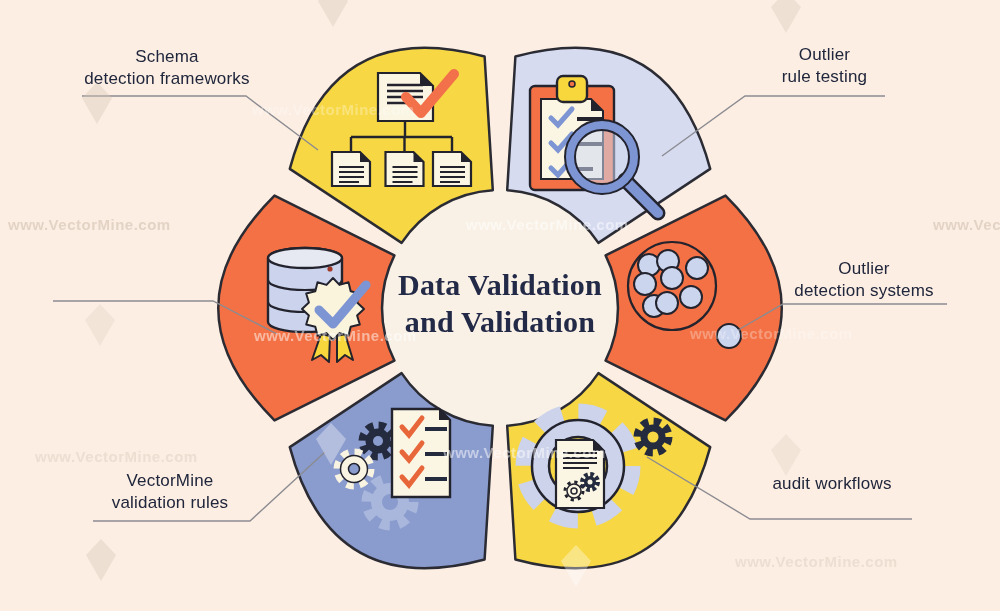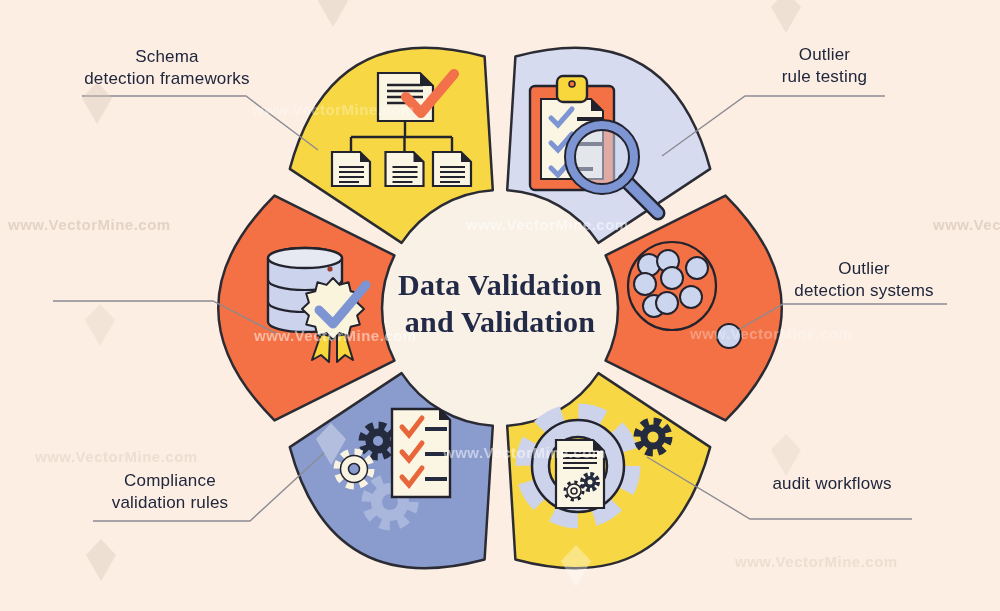--- a/index.html
+++ b/index.html
@@ -217,17 +217,17 @@
     <span>rule testing</span>
   </div>
   <div class="label" style="left:750px;top:258px;width:228px">
     <span>Outlier</span>
     <span>detection systems</span>
   </div>
   <div class="label" style="left:718px;top:473px;width:228px">
     <span>audit workflows</span>
   </div>
   <div class="label" style="left:55px;top:470px;width:230px">
-    <span>Compliance</span>
+    <span>VectorMine</span>
     <span>validation rules</span>
   </div>
 
 </div>
 
 </body></html>

